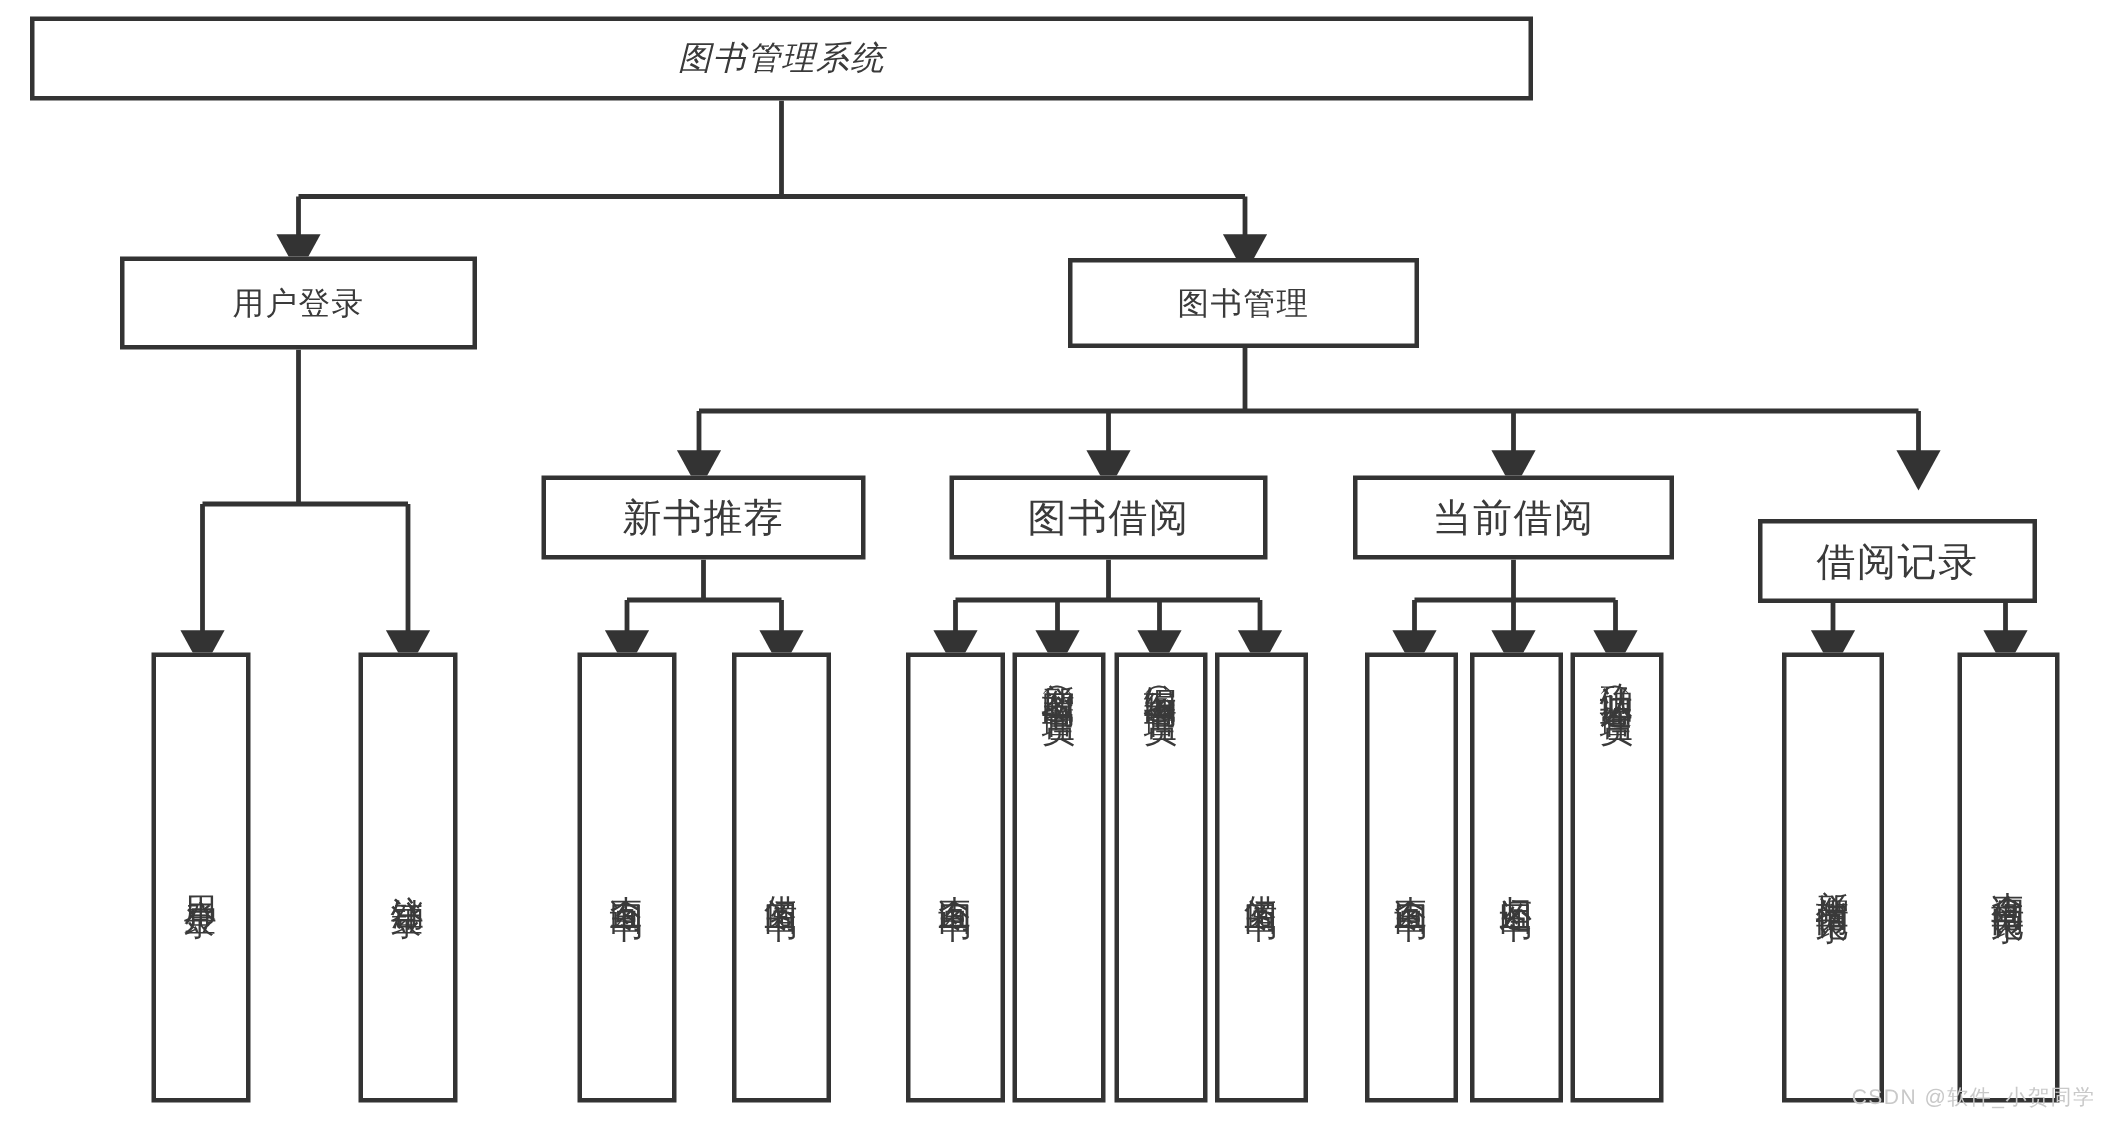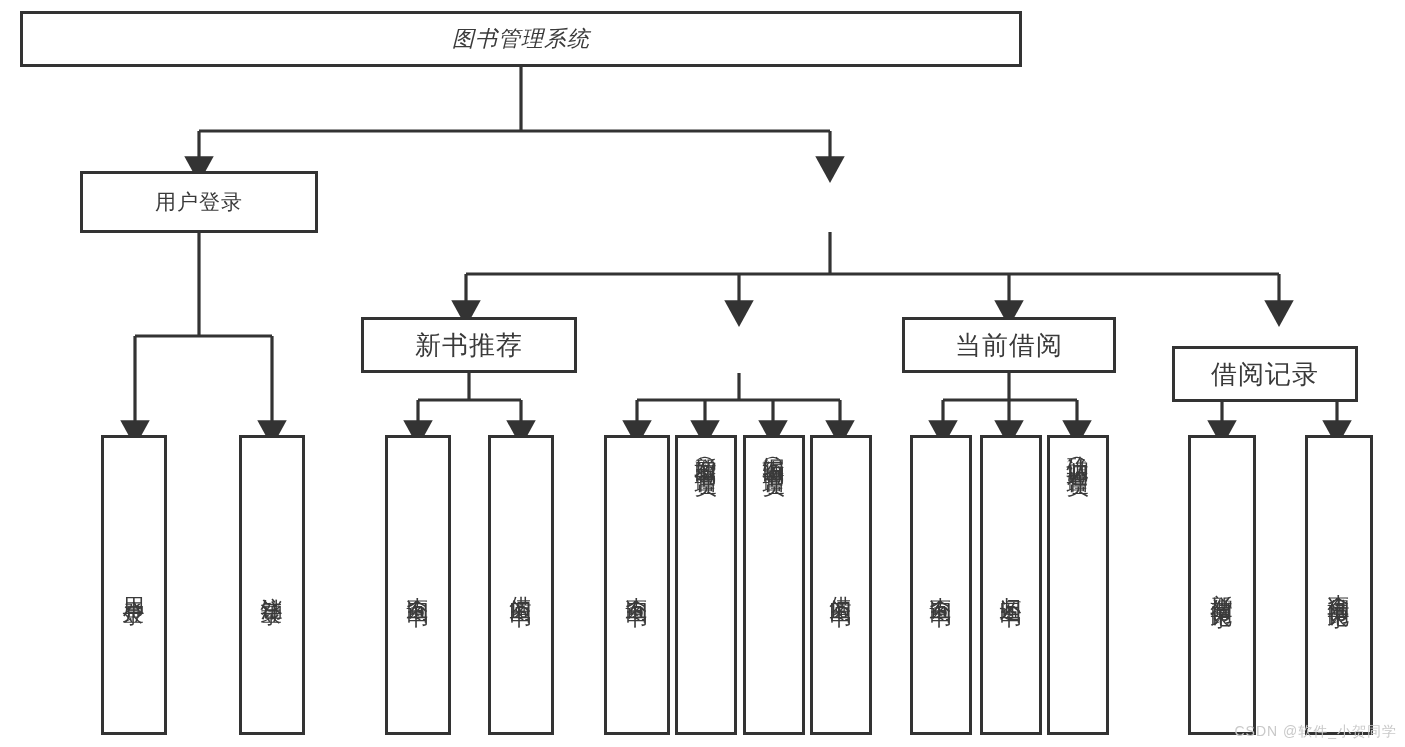--- a/index.html
+++ b/index.html
@@ -114,23 +114,29 @@
     </g>
   </svg>
 
   <div class="node root" style="left:20px;top:11px;width:1002px;height:56px;">
     <span>图书管理系统</span>
   </div>
 
   <div class="node lvl2" style="left:80px;top:171px;width:238px;height:62px;">
     <span>用户登录</span>
   </div>
+  <div class="node lvl2" style="left:712px;top:172px;width:234px;height:60px;">
+    <span>图书管理</span>
+  </div>
 
   <div class="node lvl3" style="left:361px;top:317px;width:216px;height:56px;">
     <span>新书推荐</span>
+  </div>
+  <div class="node lvl3" style="left:633px;top:317px;width:212px;height:56px;">
+    <span>图书借阅</span>
   </div>
   <div class="node lvl3" style="left:902px;top:317px;width:214px;height:56px;">
     <span>当前借阅</span>
   </div>
   <div class="node lvl3" style="left:1172px;top:317px;width:186px;height:56px;margin-top:29px;">
     <span>借阅记录</span>
   </div>
 
   <div class="node leaf centerv" style="left:101px;top:435px;width:66px;height:300px;">
     <span class="vtext">用户登录</span>

